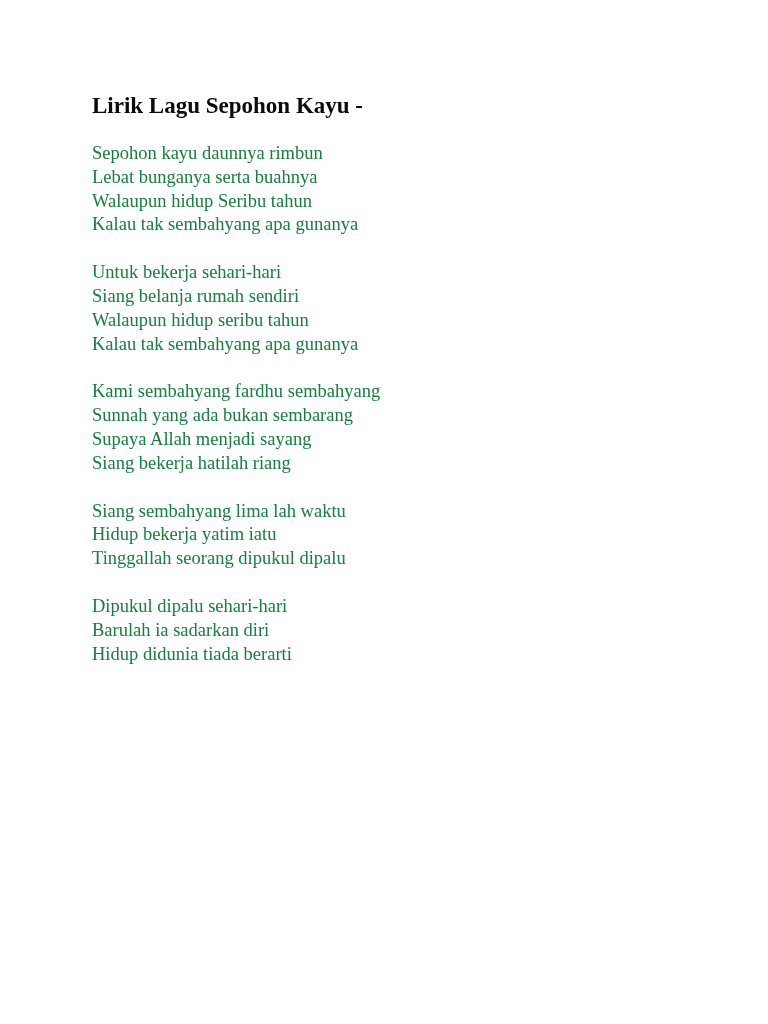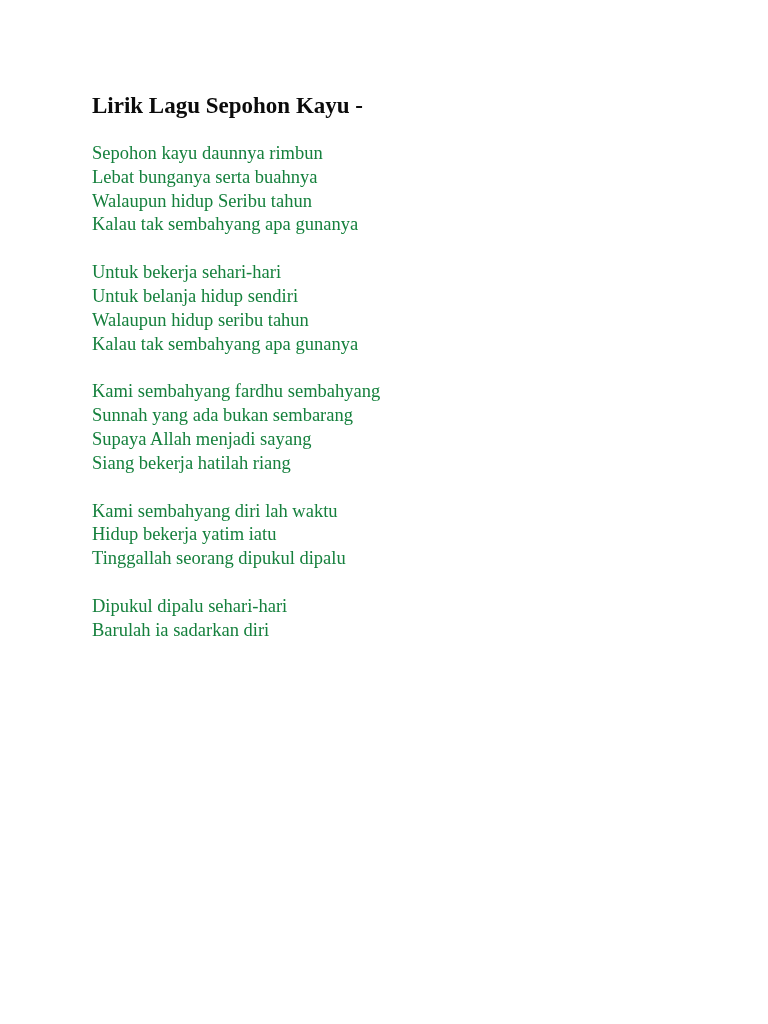--- a/index.html
+++ b/index.html
@@ -50,33 +50,34 @@
   <h1 class="doc-title">Lirik Lagu Sepohon Kayu -</h1>
   <div class="lyrics">
       <div class="stanza">
         <div class="line">Sepohon kayu daunnya rimbun</div>
         <div class="line">Lebat bunganya serta buahnya</div>
         <div class="line">Walaupun hidup Seribu tahun</div>
         <div class="line">Kalau tak sembahyang apa gunanya</div>
       </div>
       <div class="stanza">
         <div class="line">Untuk bekerja sehari-hari</div>
-        <div class="line">Untuk belanja hidup sendiri</div>
+        <div class="line">Siang belanja rumah sendiri</div>
         <div class="line">Walaupun hidup seribu tahun</div>
         <div class="line">Kalau tak sembahyang apa gunanya</div>
       </div>
       <div class="stanza">
         <div class="line">Kami sembahyang fardhu sembahyang</div>
         <div class="line">Sunnah yang ada bukan sembarang</div>
         <div class="line">Supaya Allah menjadi sayang</div>
         <div class="line">Siang bekerja hatilah riang</div>
       </div>
       <div class="stanza">
-        <div class="line">Kami sembahyang diri lah waktu</div>
+        <div class="line">Siang sembahyang lima lah waktu</div>
         <div class="line">Hidup bekerja yatim iatu</div>
         <div class="line">Tinggallah seorang dipukul dipalu</div>
       </div>
       <div class="stanza">
         <div class="line">Dipukul dipalu sehari-hari</div>
         <div class="line">Barulah ia sadarkan diri</div>
+        <div class="line">Hidup didunia tiada berarti</div>
       </div>
     </div>
 </div>
 
 </body></html>

